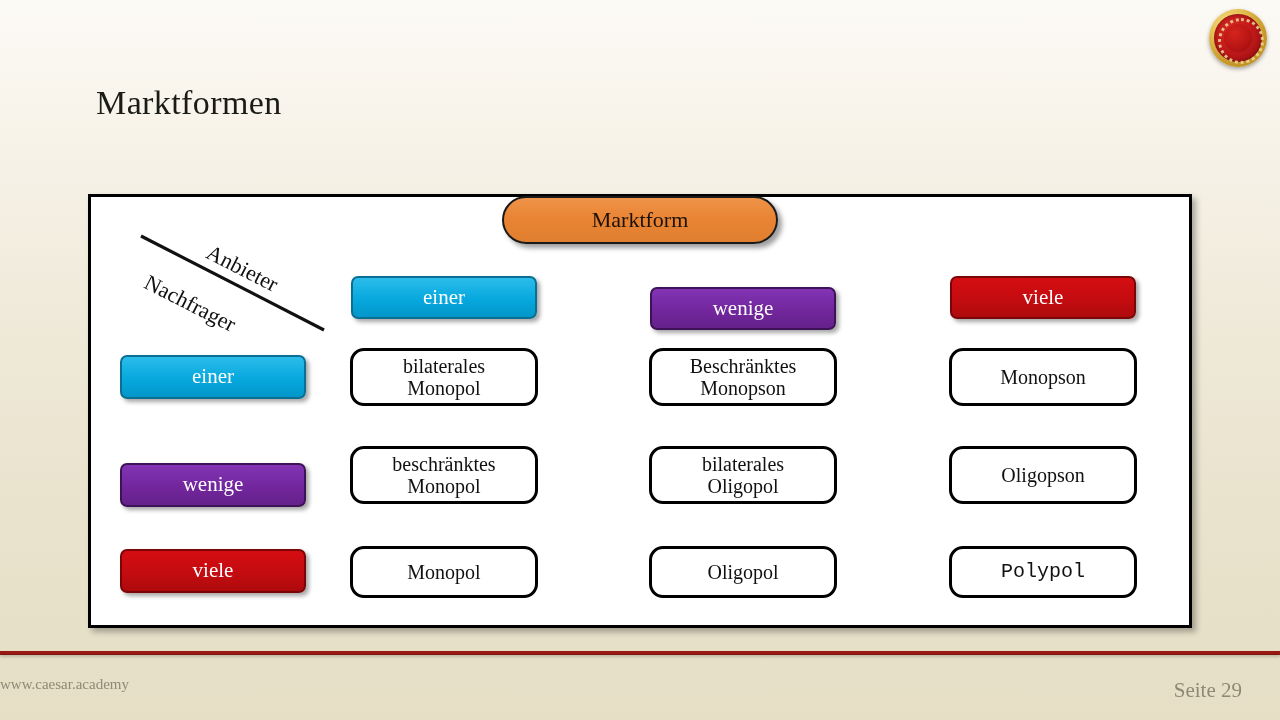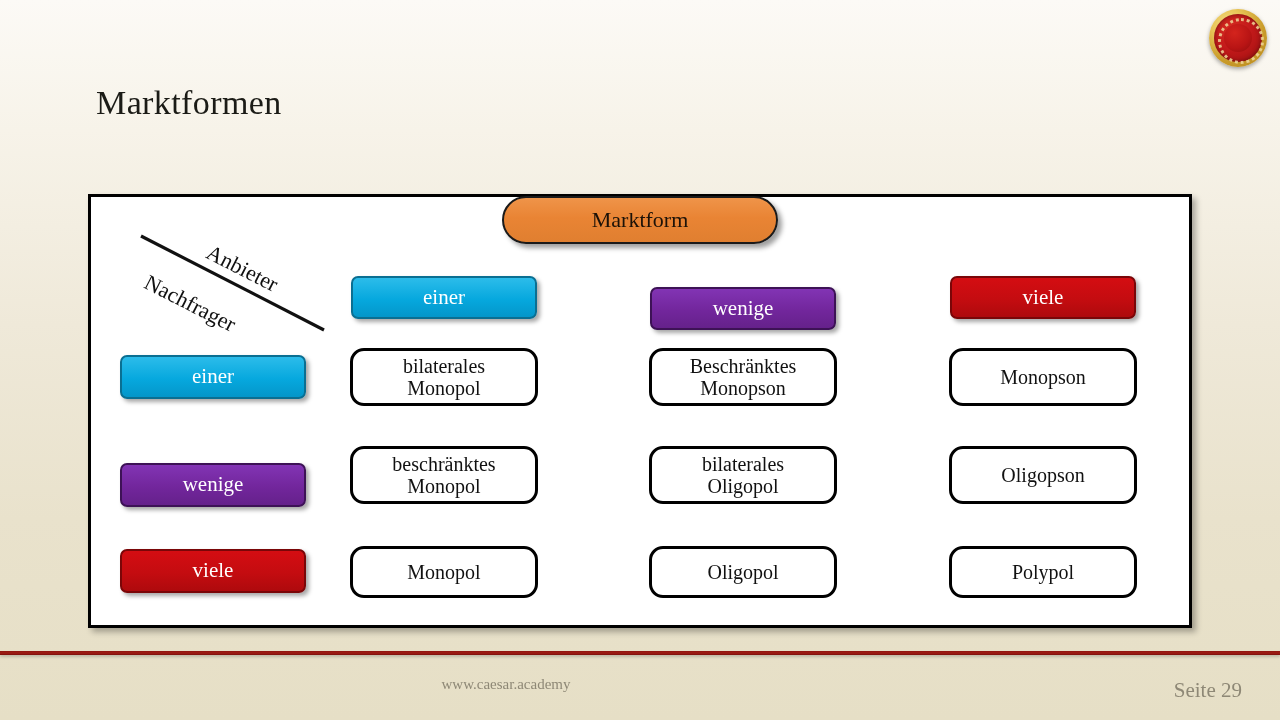--- a/index.html
+++ b/index.html
@@ -52,21 +52,21 @@
 
   .cell{width:188px;border:3px solid #000;border-radius:14px;background:#fff;
         font-size:20px;color:#111;}
   .cell.two{height:58px;}
   .cell.one{height:52px;}
 
   
   .rule{position:absolute;left:0;top:651px;width:1280px;height:4px;
         background:linear-gradient(to bottom,#8e1410 0%,#a01d14 50%,#7c0f0c 100%);
         box-shadow:0 2px 3px rgba(0,0,0,.18);}
-  .foot-url{position:absolute;left:0;top:676px;width:1012px;text-align:center;
+  .foot-url{position:absolute;left:0;top:676px;width:1012px;
             font-size:15px;color:#8e8876;}
   .foot-page{position:absolute;right:38px;top:678px;font-size:21px;color:#8e8876;}
 </style>
 </head>
 <body>
 
 <div class="logo">
   <div class="inner"></div>
   <div class="wreath"></div>
   <div class="core"></div>
@@ -111,19 +111,19 @@
 <div class="cellbox cell two" style="left:949px;top:446px;">
   <span>Oligopson</span>
 </div>
 
 <div class="cellbox cell one" style="left:350px;top:546px;">
   <span>Monopol</span>
 </div>
 <div class="cellbox cell one" style="left:649px;top:546px;">
   <span>Oligopol</span>
 </div>
-<div class="cellbox cell one" style="left:949px;top:546px;">
+<div class="cellbox cell one" style="left:949px;top:546px;font-family:Liberation Mono, monospace;">
   <span>Polypol</span>
 </div>
 
 <div class="rule"></div>
 <div class="foot-url">www.caesar.academy</div>
 <div class="foot-page">Seite 29</div>
 
 </body></html>

